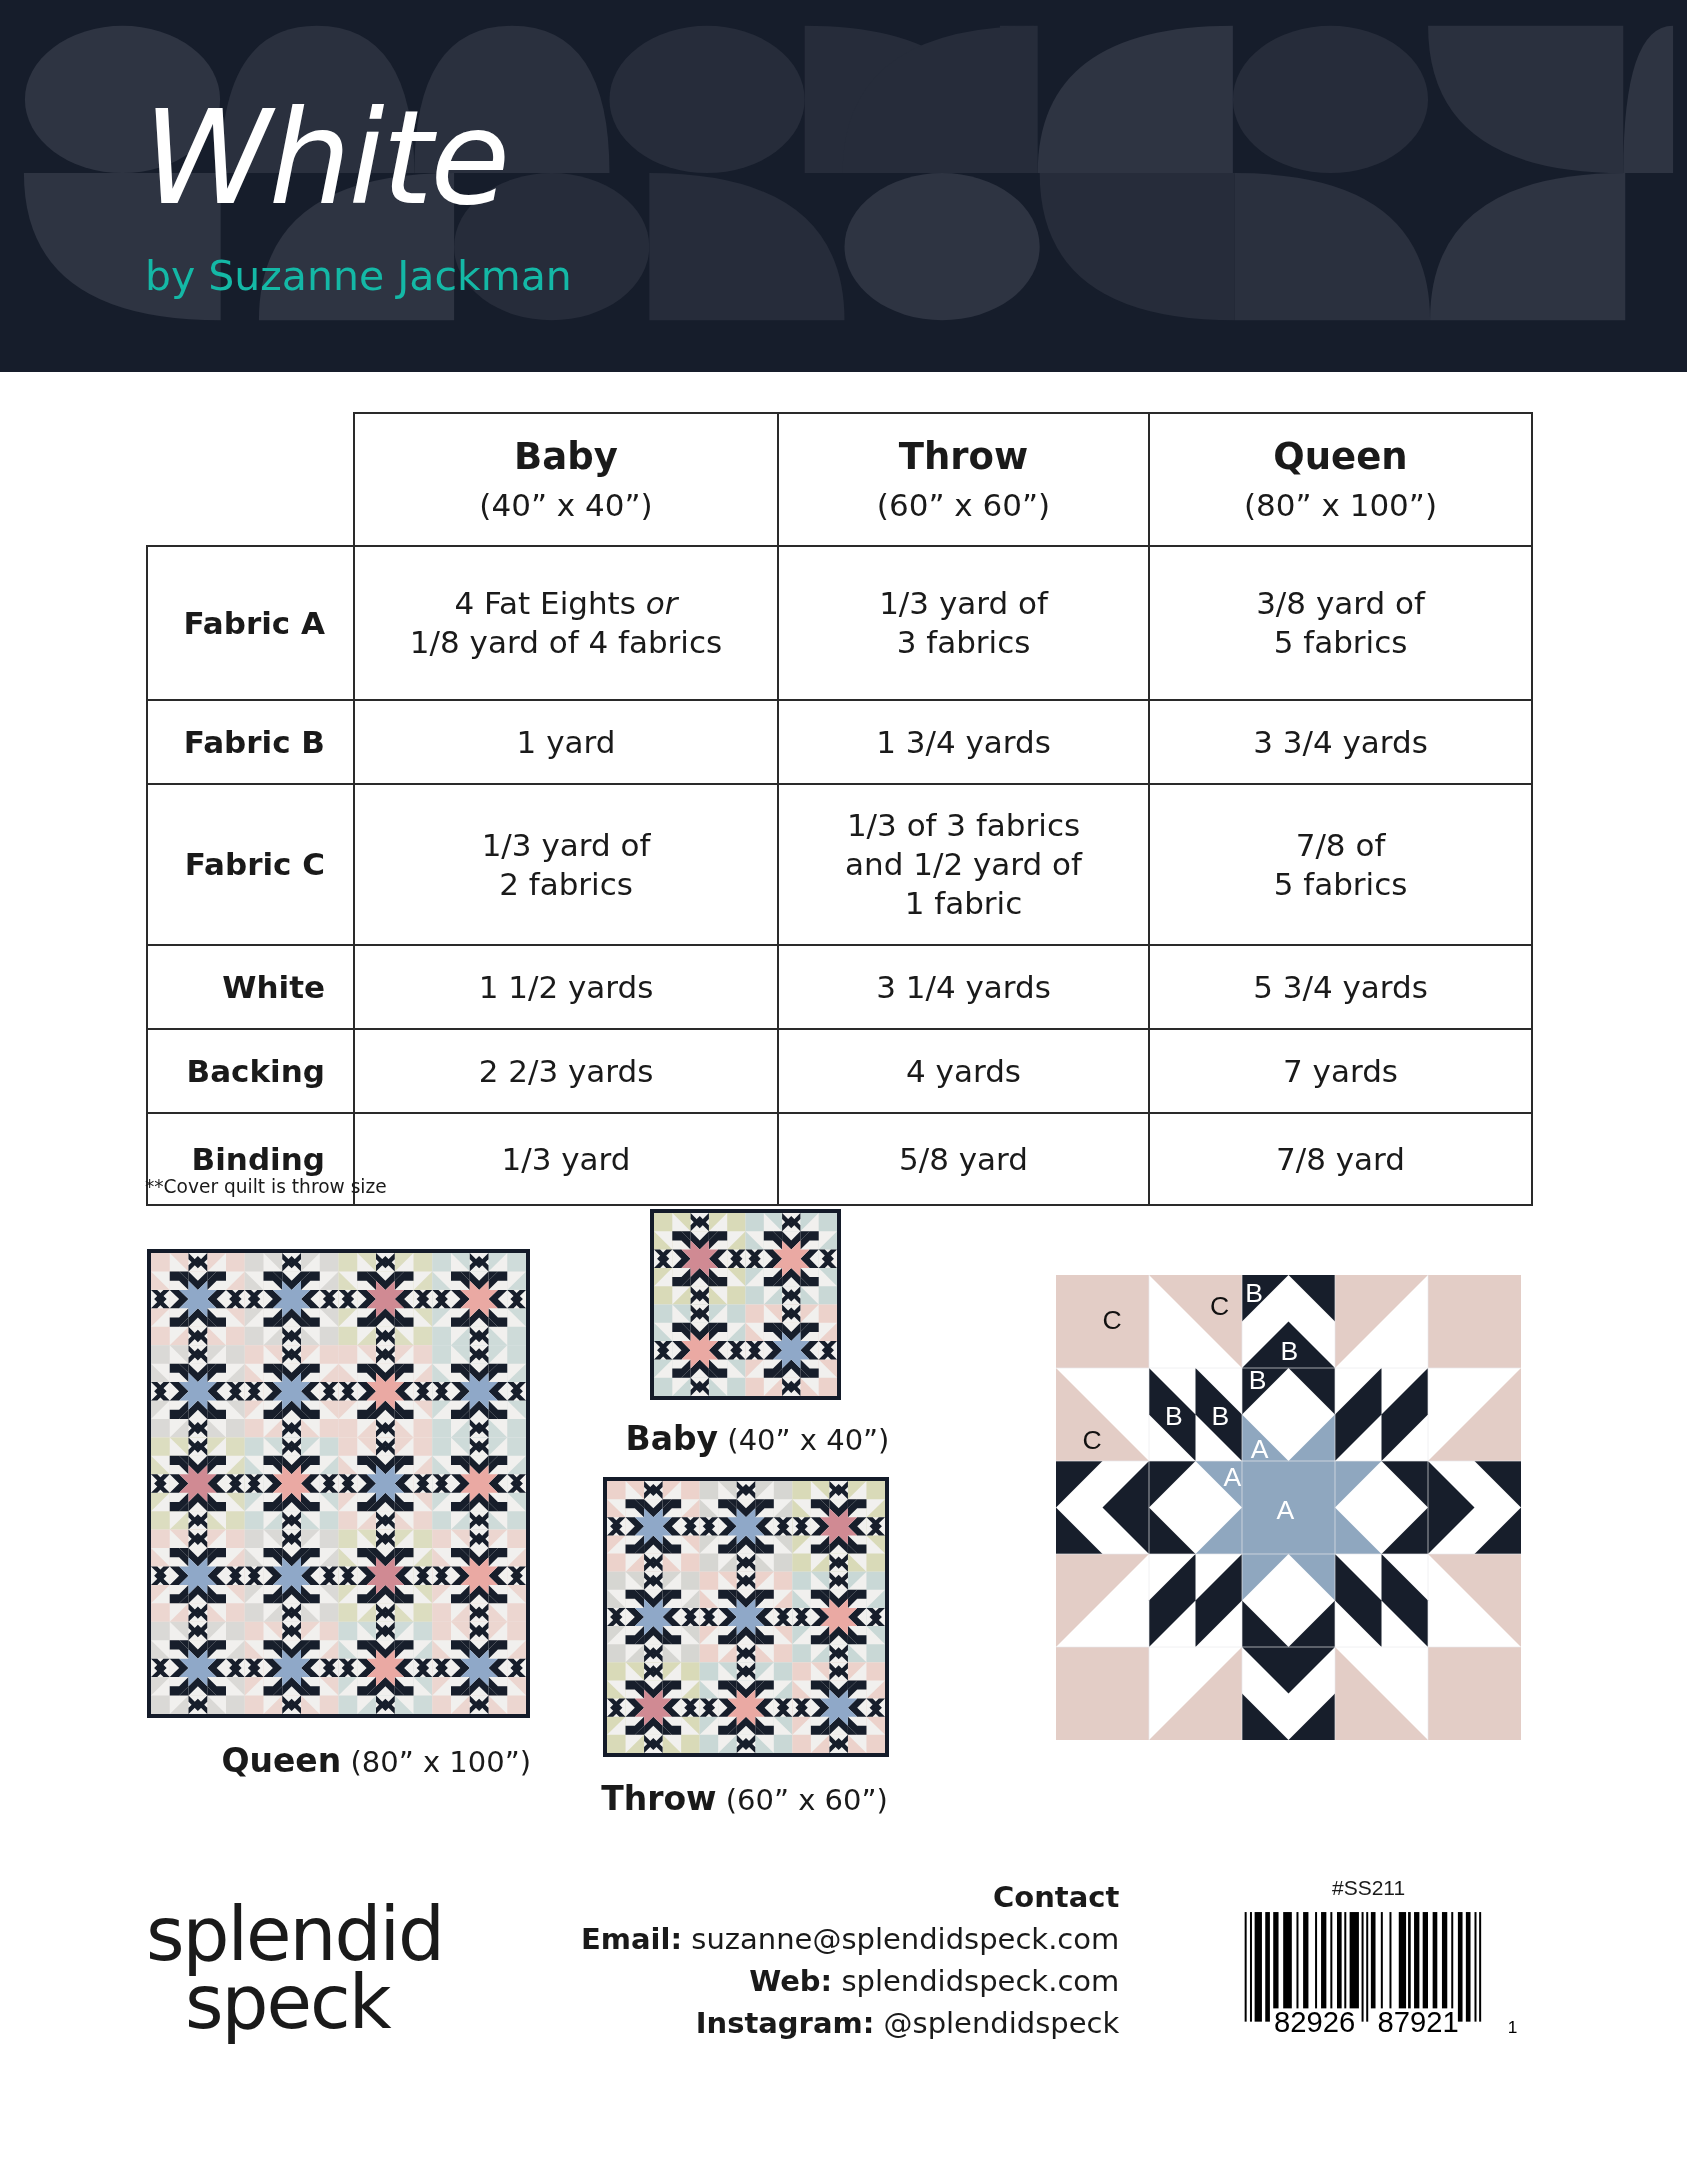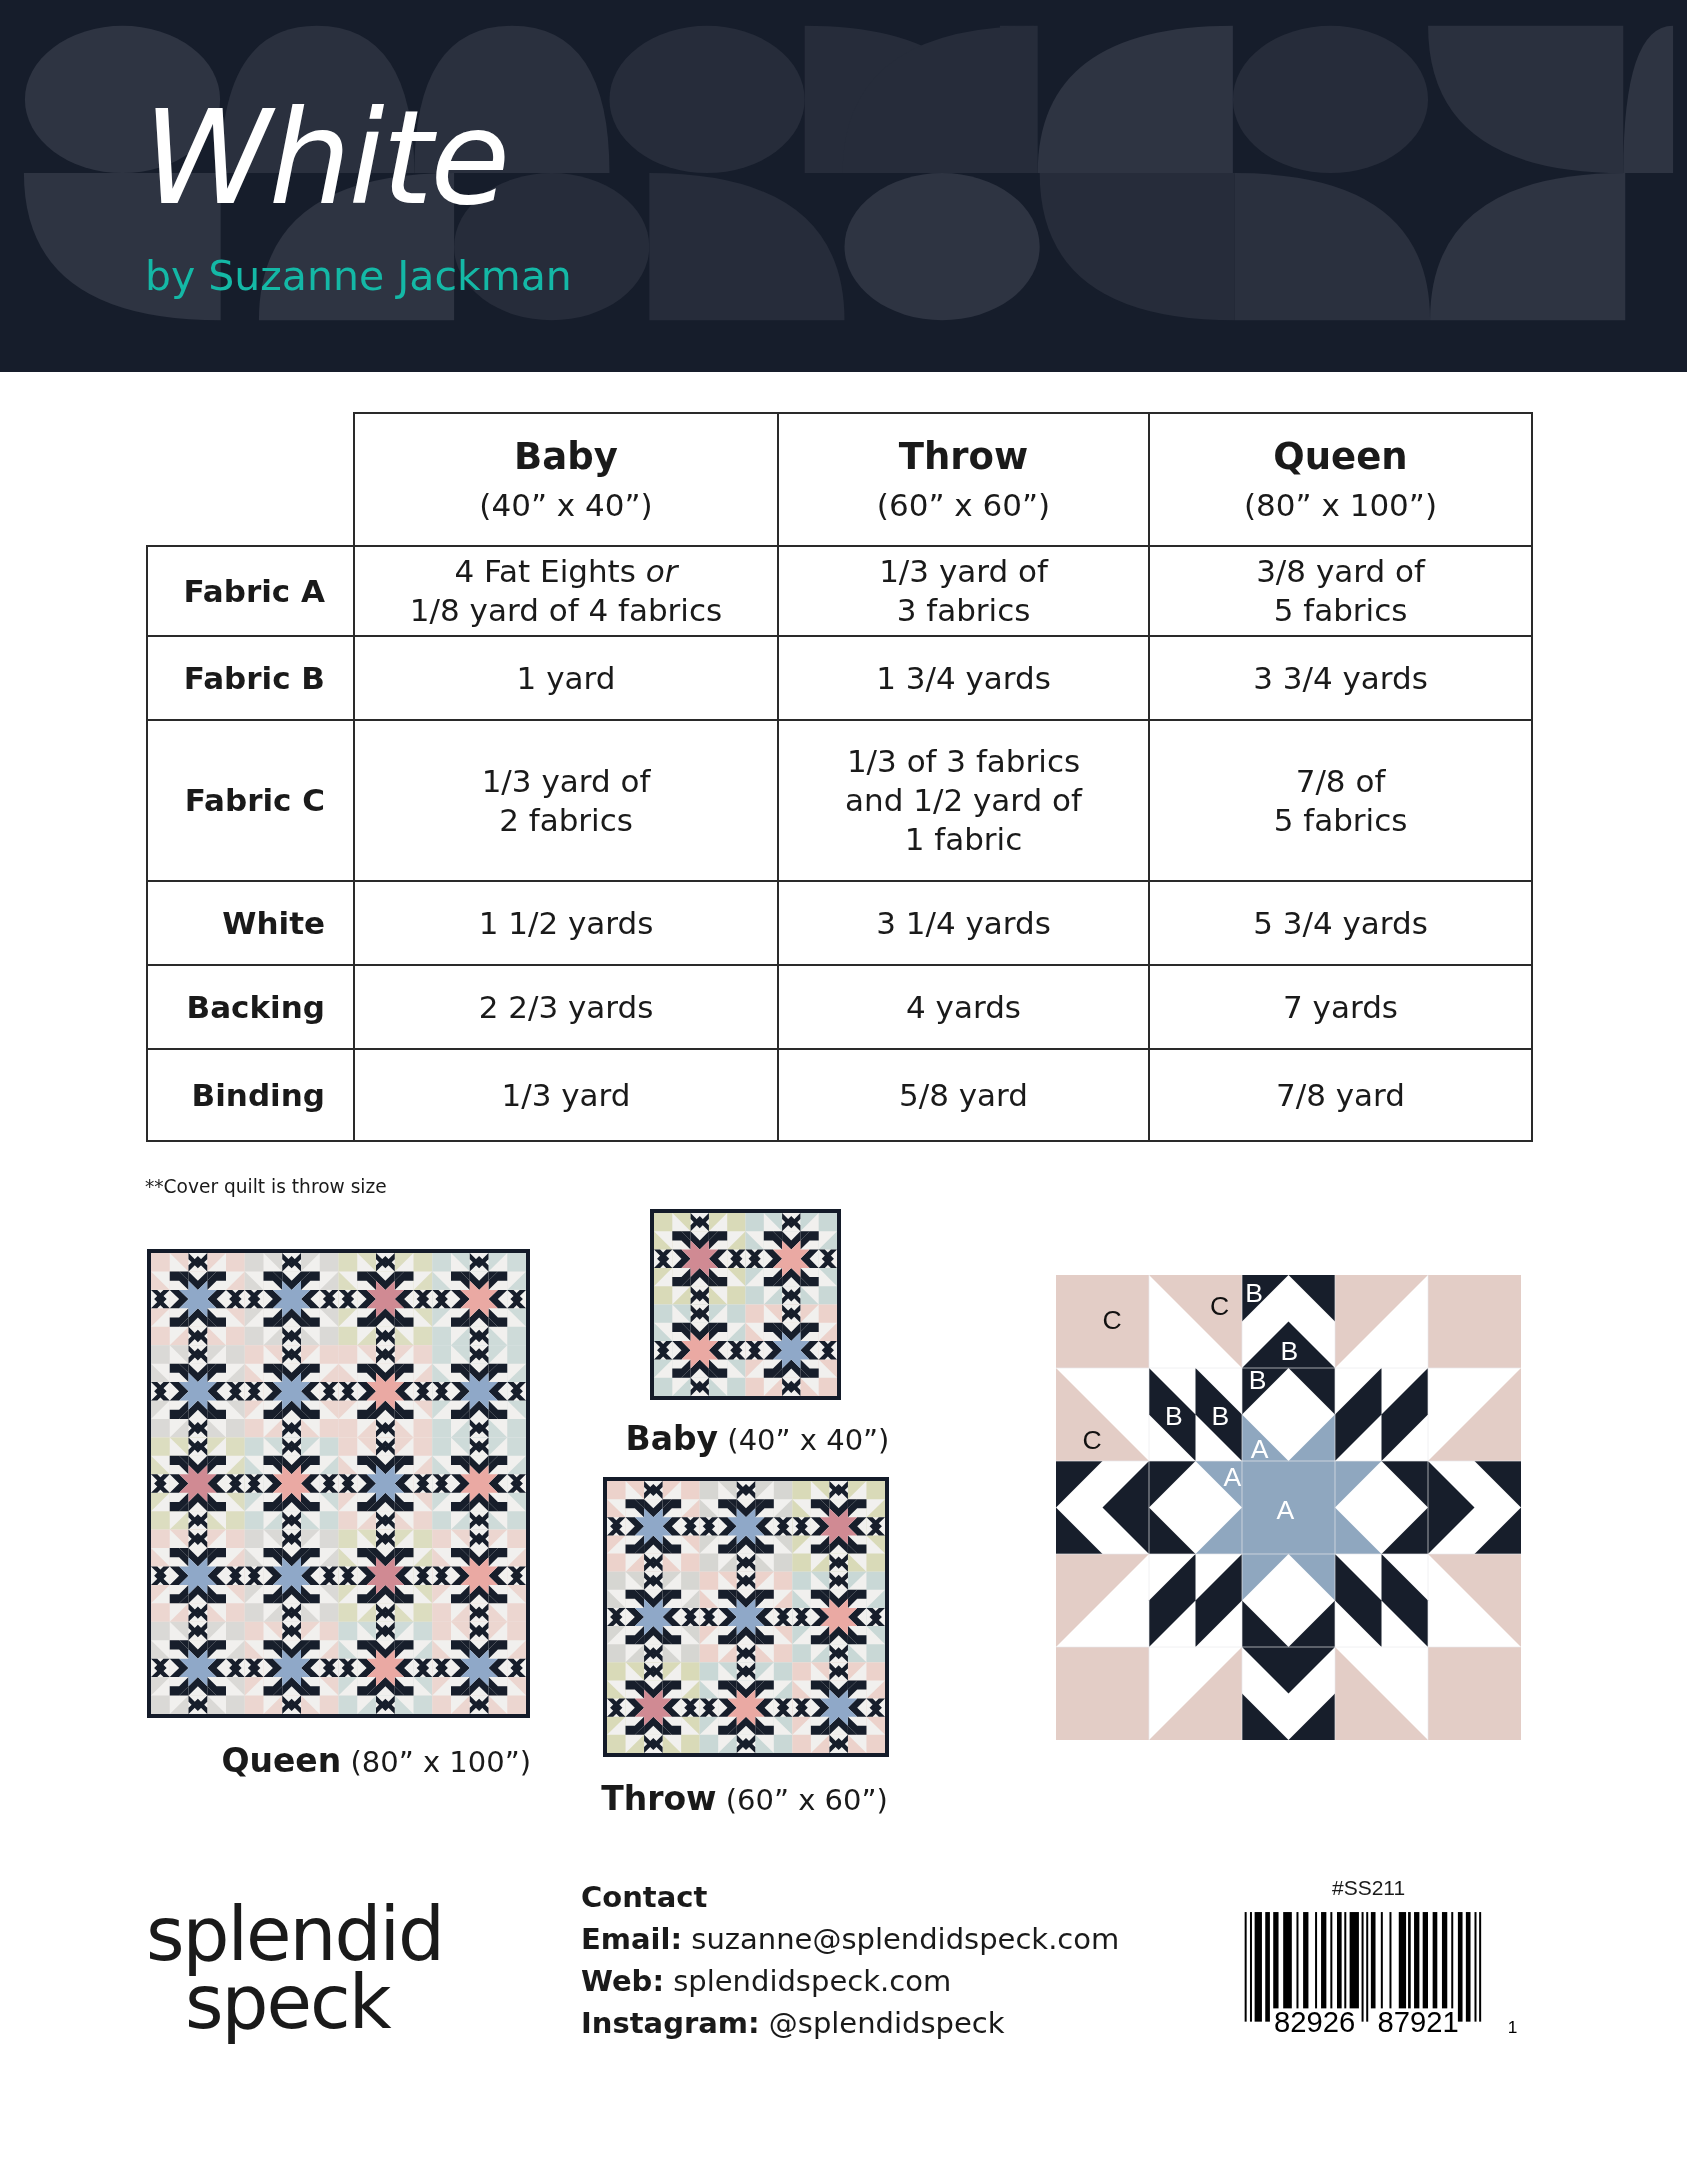--- a/index.html
+++ b/index.html
@@ -15,21 +15,21 @@
   .req-table .rowlabel{text-align:right;padding-right:28px;font-weight:bold;}
   .size-name{font-weight:bold;font-size:37px;display:block;margin-bottom:5.3px;}
   .size-dim{display:block;}
   .note{position:absolute;left:145px;top:1176px;font-size:18.6px;}
   .quilt{position:absolute;border:4.6px solid #141b29;background:#f1f0ee;overflow:hidden;}
   .quilt-label{position:absolute;font-size:29px;text-align:center;}
   .quilt-label b{font-size:33px;}
   .block{position:absolute;left:1056px;top:1275px;width:465px;height:465px;}
   .logo{position:absolute;left:146px;top:1900px;font-size:74px;line-height:0.92;font-family:"DejaVu Sans","Liberation Sans",sans-serif;letter-spacing:-2px;}
   .logo span{display:block;}
-  .contact{position:absolute;left:581px;top:1876px;font-size:29px;line-height:42px;}
+  .contact{position:absolute;left:581px;top:1876px;font-size:29px;line-height:42px;text-align:right;}
   .contact .head{font-weight:bold;}
   .contact b{font-weight:bold;}
   .sku{position:absolute;left:1332px;top:1876px;font-size:21px;font-family:"Liberation Sans",sans-serif;}
   .barcode{position:absolute;left:1242px;top:1912px;width:279px;height:123px;}
 </style>
 </head>
 <body>
 
 <div class="header">
   <svg class="bg" width="1687" height="372" viewBox="0 0 2540 560">
@@ -142,21 +142,21 @@
     </th>
     <th style="width:369px;">
       <span class="size-name">Throw</span>
       <span class="size-dim">(60” x 60”)</span>
     </th>
     <th style="width:381px;">
       <span class="size-name">Queen</span>
       <span class="size-dim">(80” x 100”)</span>
     </th>
   </tr>
-  <tr style="height:90px;">
+  <tr style="height:154px;">
     <td class="rowlabel">Fabric A</td>
     <td>
       <span>4 Fat Eights</span> <i>or</i><br>
       <span>1/8 yard of 4 fabrics</span>
     </td>
     <td>
       <span>1/3 yard of</span><br>
       <span>3 fabrics</span>
     </td>
     <td>

